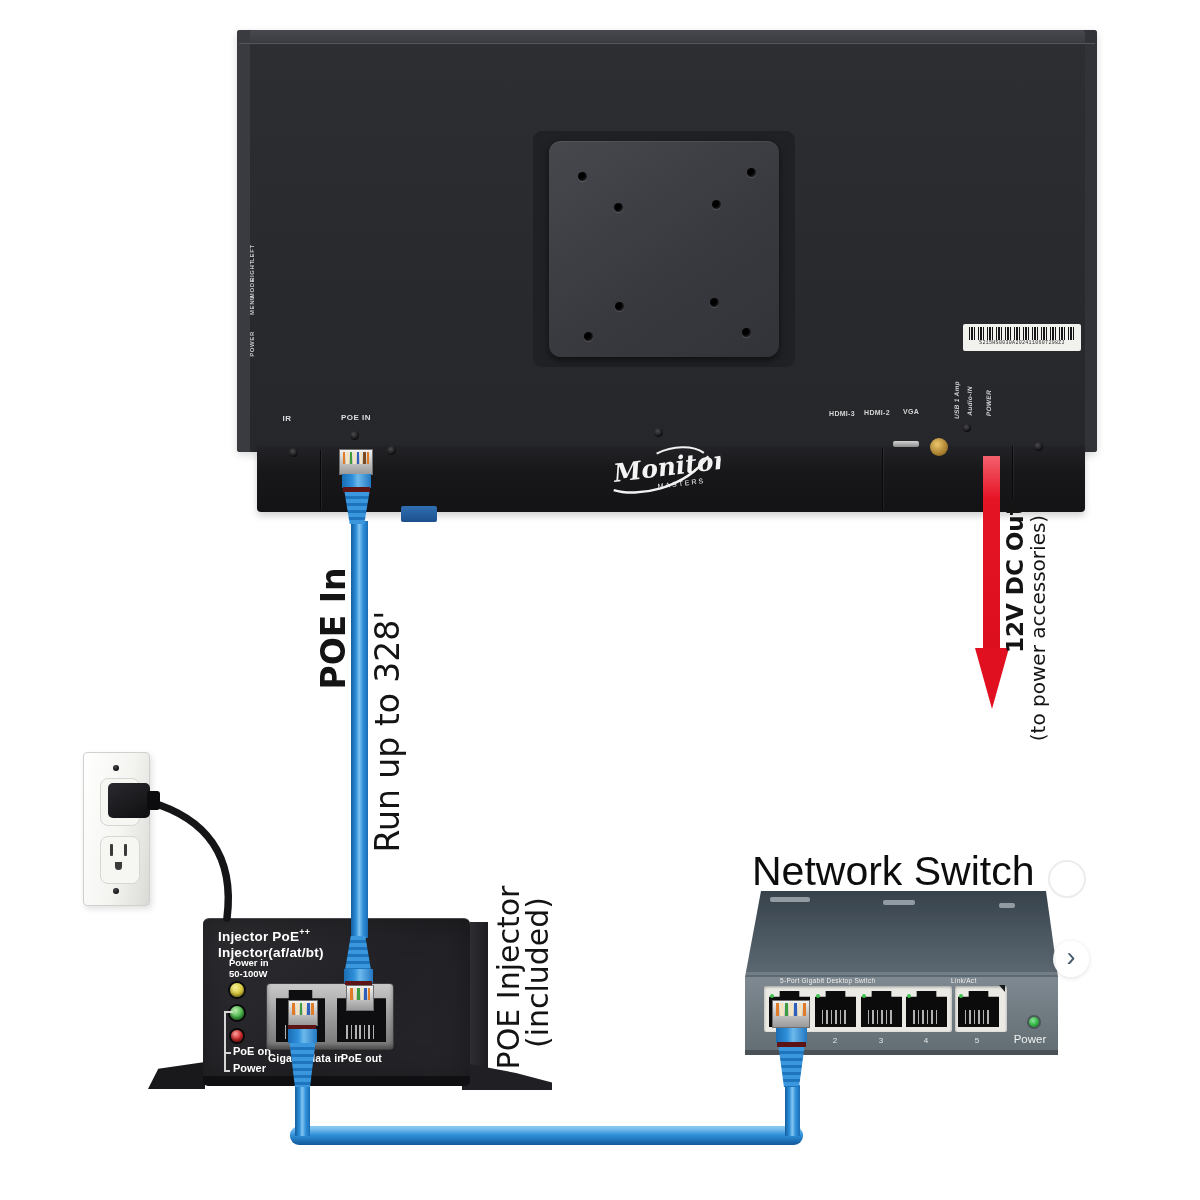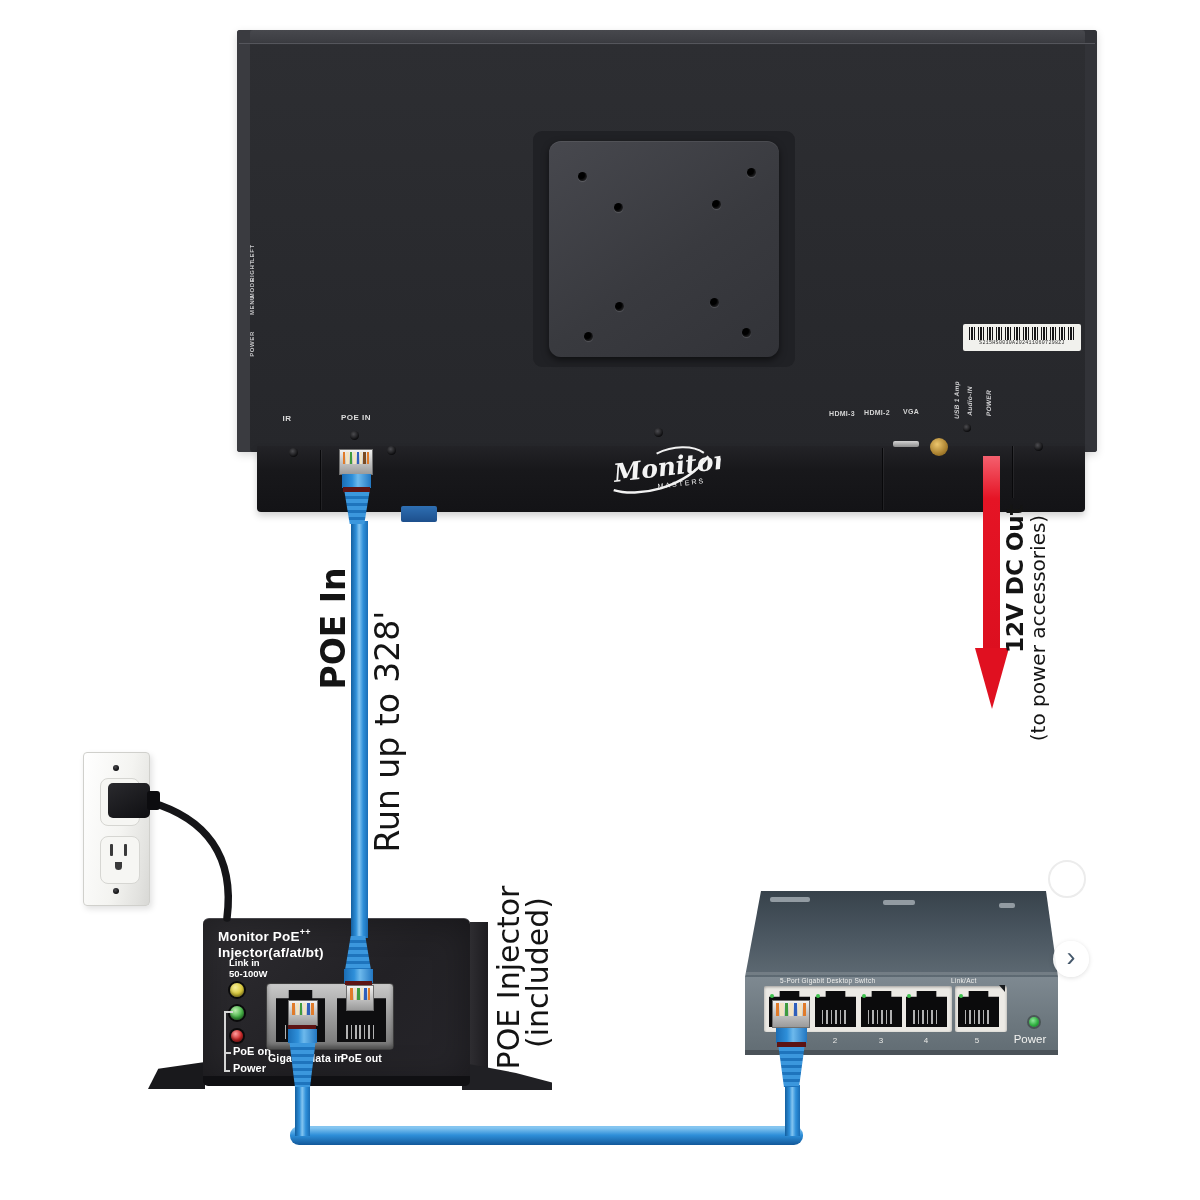--- a/index.html
+++ b/index.html
@@ -208,25 +208,25 @@
   <div class="abs plug"></div>
   <div class="abs plug-nub"></div>
 
   <div class="abs inj-side"></div>
   <div class="abs inj-foot-r"></div>
   <div class="abs inj-flange-l"></div>
   <div class="abs inj-box"></div>
   <div class="abs inj-base"></div>
 
   <div class="abs inj-title">
-    <div><span>Monitor PoE</span><sup style="font-size:9px;">++</sup></div>
+    <div><span>Injector PoE</span><sup style="font-size:9px;">++</sup></div>
     <div>Injector(af/at/bt)</div>
   </div>
   <div class="abs inj-load">
-    <div>Link in</div>
+    <div>Power in</div>
     <div>50-100W</div>
   </div>
 
   <div class="abs led" style="left:230px;top:983px;width:14px;height:14px;
        background:radial-gradient(circle at 38% 32%,#f6ee9a,#d9c93a 55%,#9a8c1d);"></div>
   <div class="abs led" style="left:230px;top:1006px;width:14px;height:14px;
        background:radial-gradient(circle at 38% 32%,#bdf0b0,#46b246 55%,#1f7a24);"></div>
   <div class="abs led" style="left:231px;top:1030px;width:12px;height:12px;
        background:radial-gradient(circle at 38% 32%,#ff9d9d,#cd2828 55%,#8f1212);"></div>
 
@@ -241,20 +241,21 @@
   <div class="abs jack" style="left:276px;top:990px;width:49px;height:52px;">
     <div class="pins"></div>
   </div>
   <div class="abs jack" style="left:337px;top:990px;width:49px;height:52px;">
     <div class="pins"></div>
   </div>
   <div class="abs port-lab" style="left:268px;top:1052px;">Gigabit data in</div>
   <div class="abs port-lab" style="left:341px;top:1052px;">PoE out</div>
 
   <div class="abs faint-circle" style="left:1048px;top:860px;width:34px;height:34px;"></div>
+  <div class="abs sw-title">Network Switch</div>
 
   <div class="abs sw-top">
     <div class="sw-slot" style="left:25px;top:6px;width:40px;"></div>
     <div class="sw-slot" style="left:138px;top:9px;width:32px;"></div>
     <div class="sw-slot" style="left:254px;top:12px;width:16px;"></div>
     <div style="position:absolute;left:0;top:81px;width:313px;height:3px;background:rgba(255,255,255,.14);"></div>
   </div>
   <div class="abs sw-front"></div>
   <div class="abs sw-bottom"></div>
 

